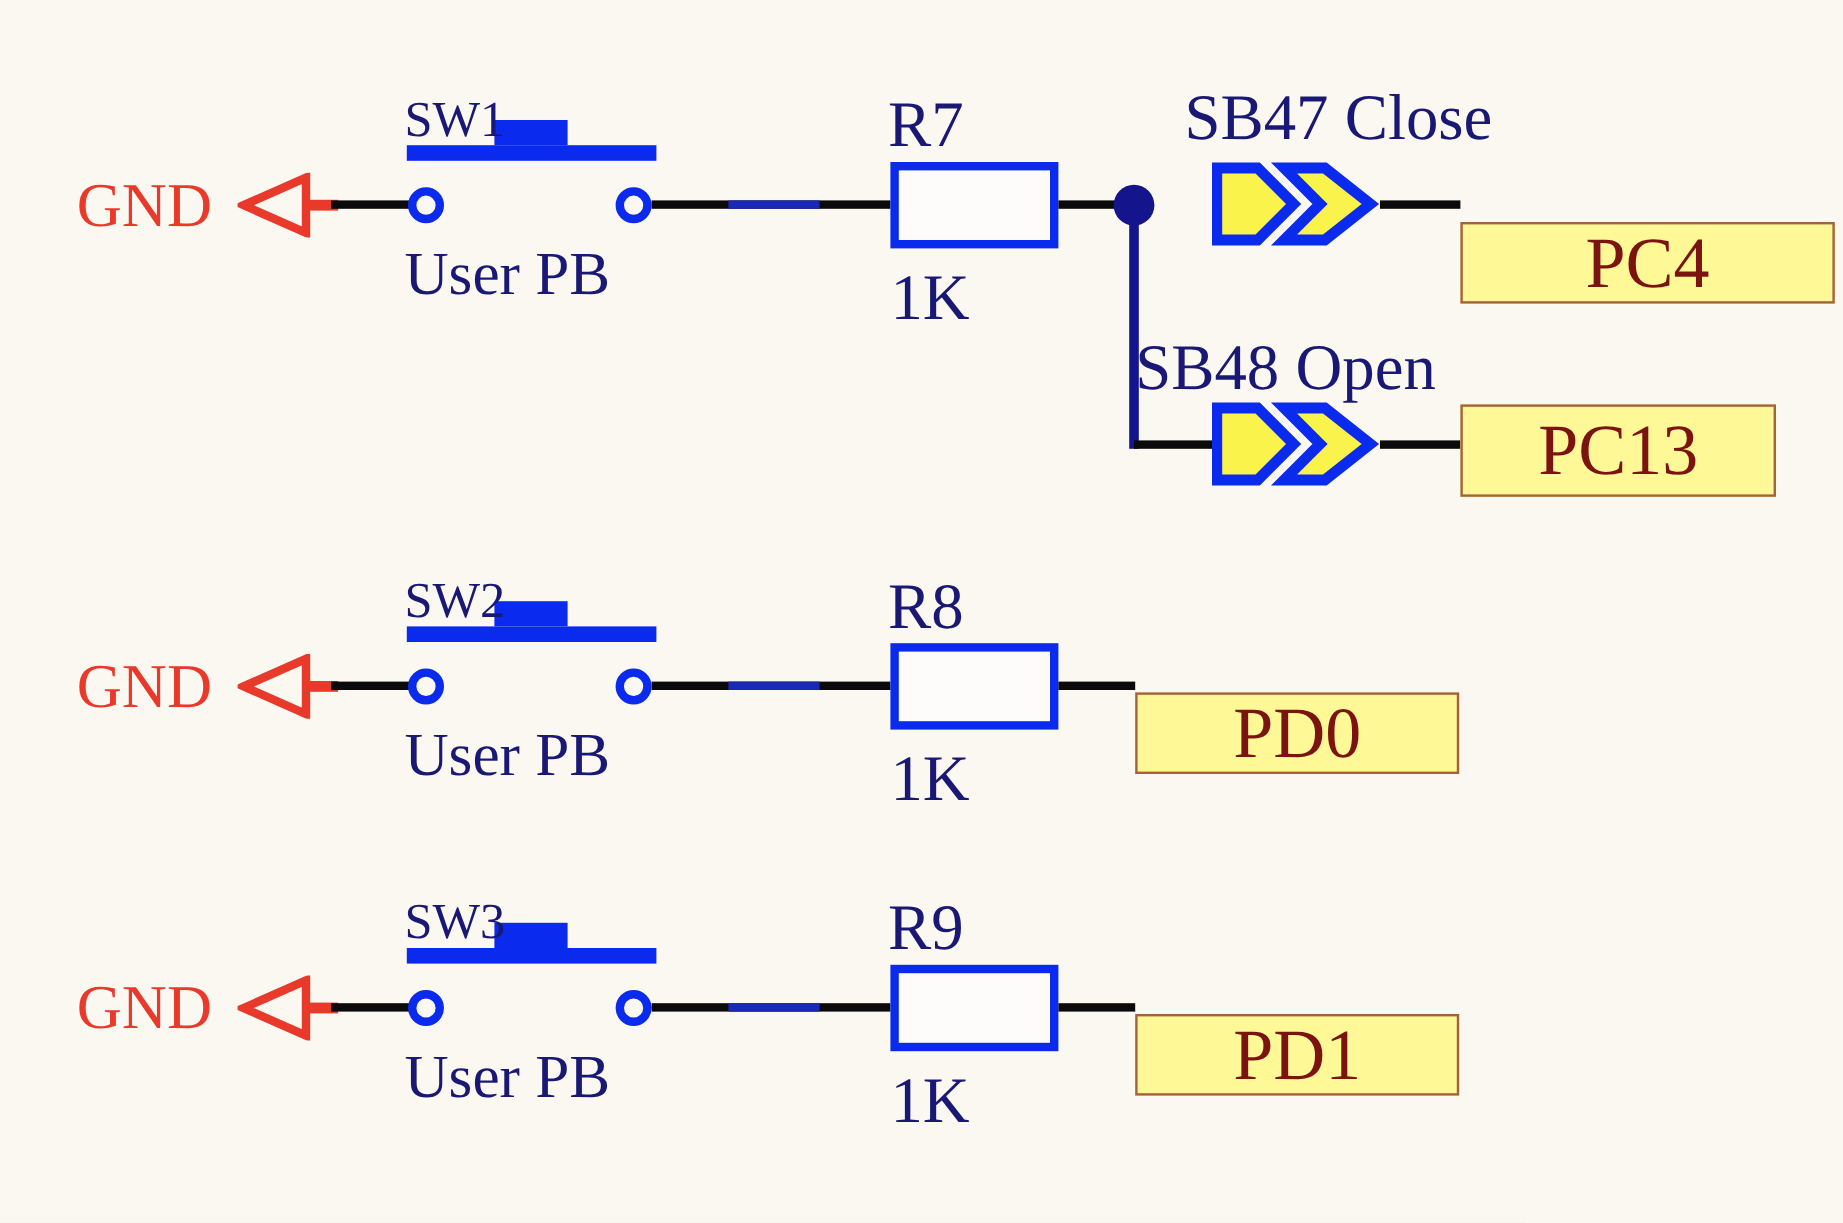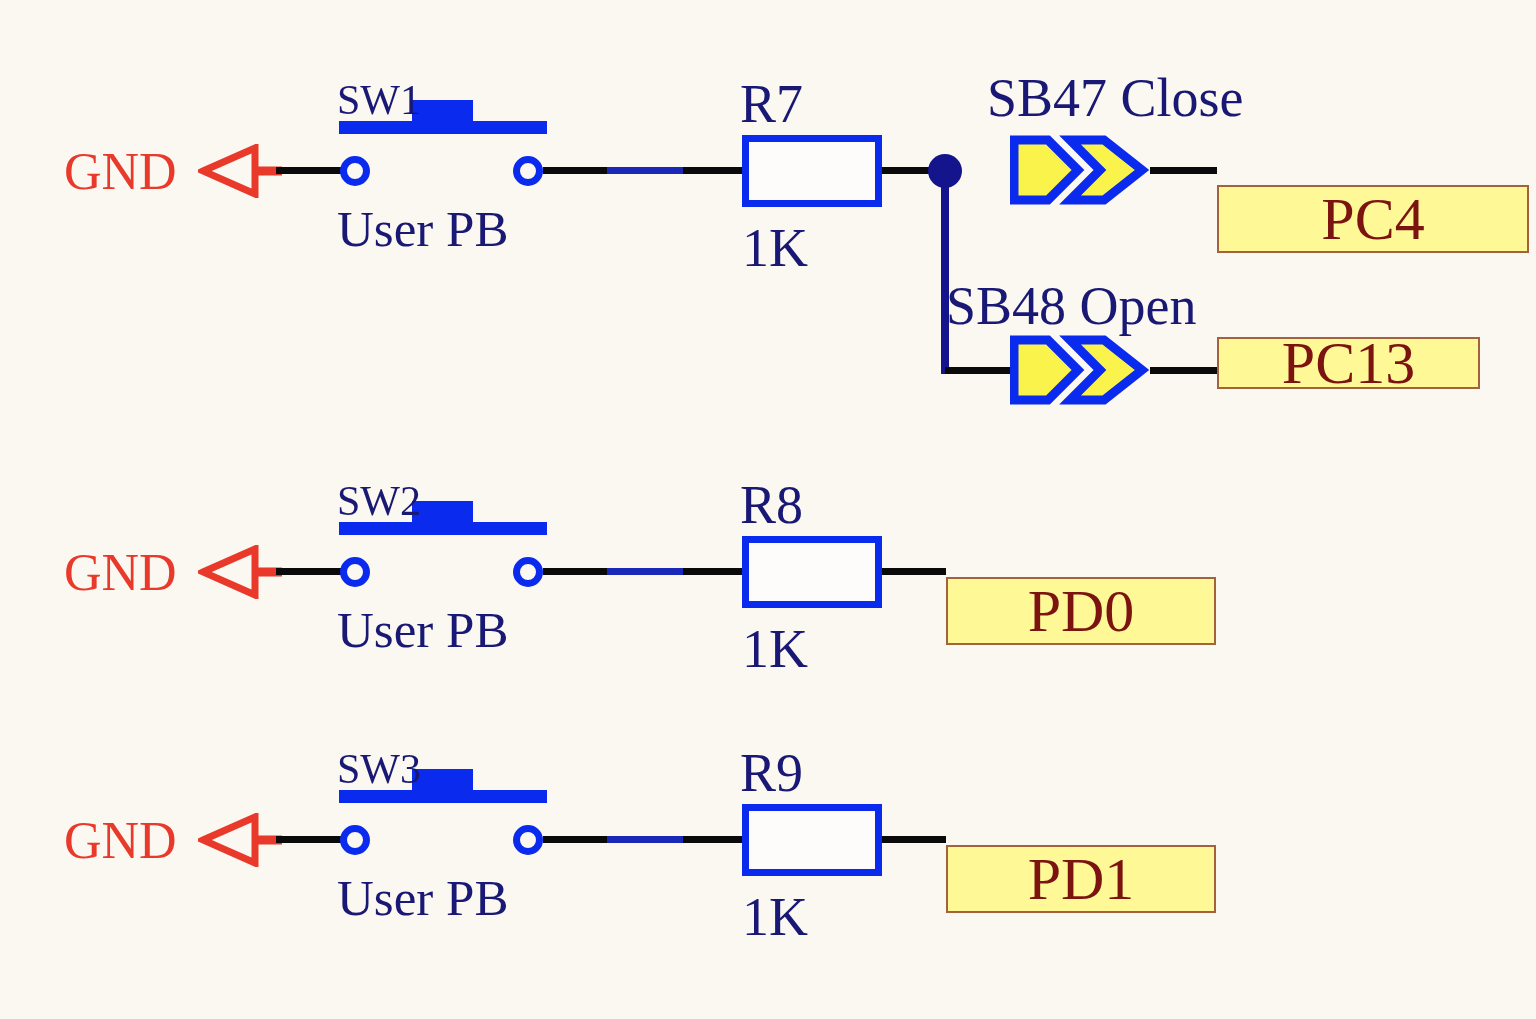--- a/index.html
+++ b/index.html
@@ -54,21 +54,21 @@
   .wire-d{left:1150px;width:67px;}
   .port-box{box-sizing:border-box;background:var(--port-fill);border:2px solid var(--port-border);
             display:flex;align-items:center;justify-content:center;
             color:var(--port-text);font-size:60px;white-space:nowrap;}
   .port-pc4{left:1217px;top:-34px;width:312px;height:68px;margin-top:48px;}
   .v-wire{left:941px;top:0px;width:8px;height:203px;background:var(--net-navy);}
   .wire-e{left:945px;top:196px;width:65px;}
   .sb48{left:1010px;top:164px;}
   .sb48-label{left:946px;top:108px;font-size:54px;line-height:54px;}
   .wire-f{left:1150px;top:196px;width:67px;}
-  .port-pc13{left:1217px;top:166px;width:263px;height:52px;}
+  .port-pc13{left:1217px;top:166px;width:263px;height:77px;}
   .port-std{left:946px;top:-34px;width:270px;height:68px;margin-top:39px;}
 </style>
 </head>
 <body>
 
 <div class="canvas">
 
   <div class="row" style="top:171px">
     <div class="gnd-text abs">GND</div>
     <svg class="gnd-flag abs" viewBox="0 0 84 54">

